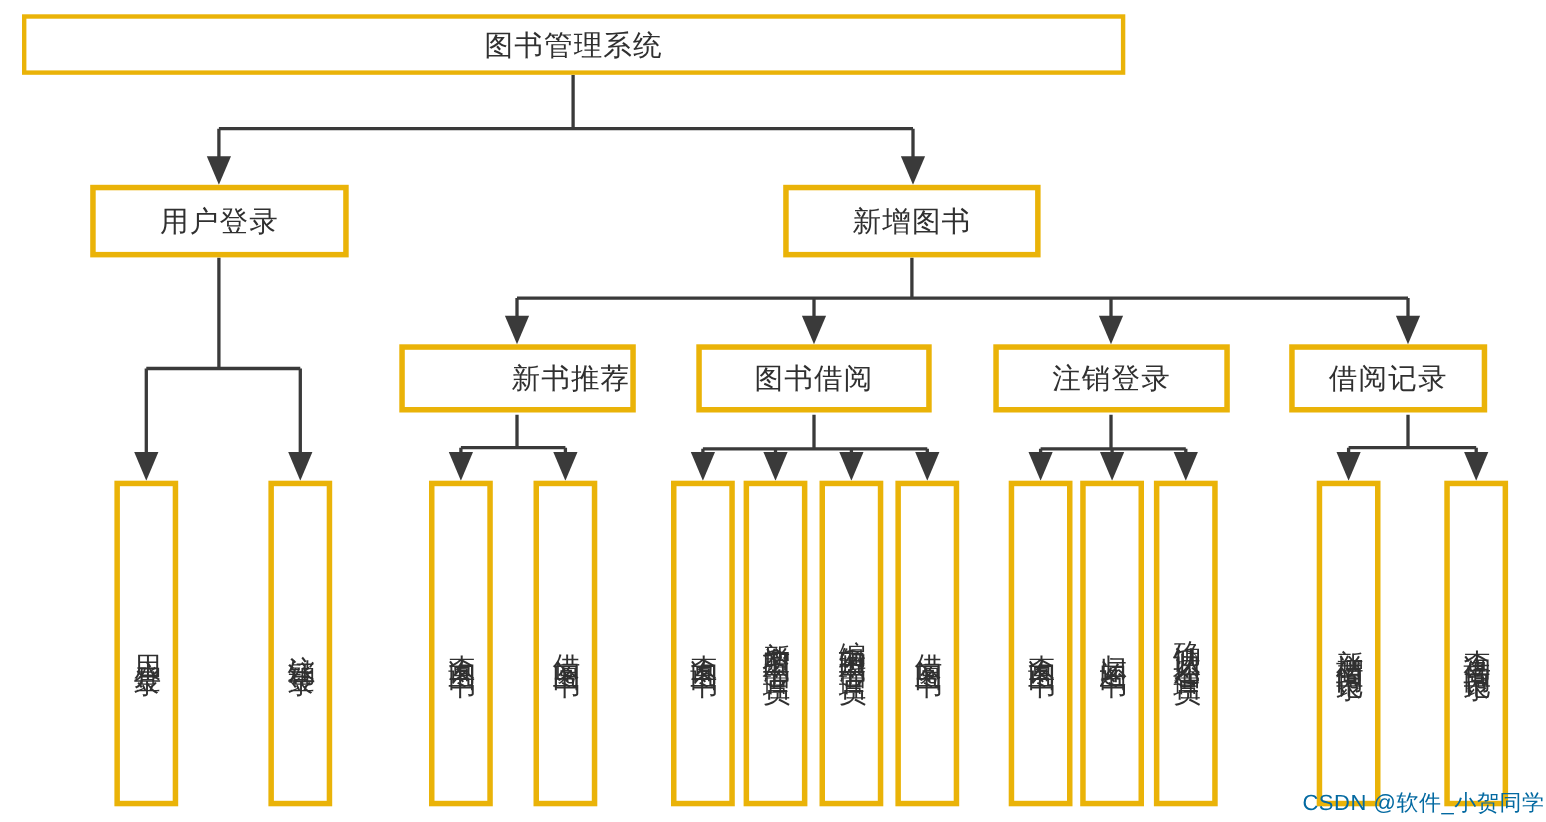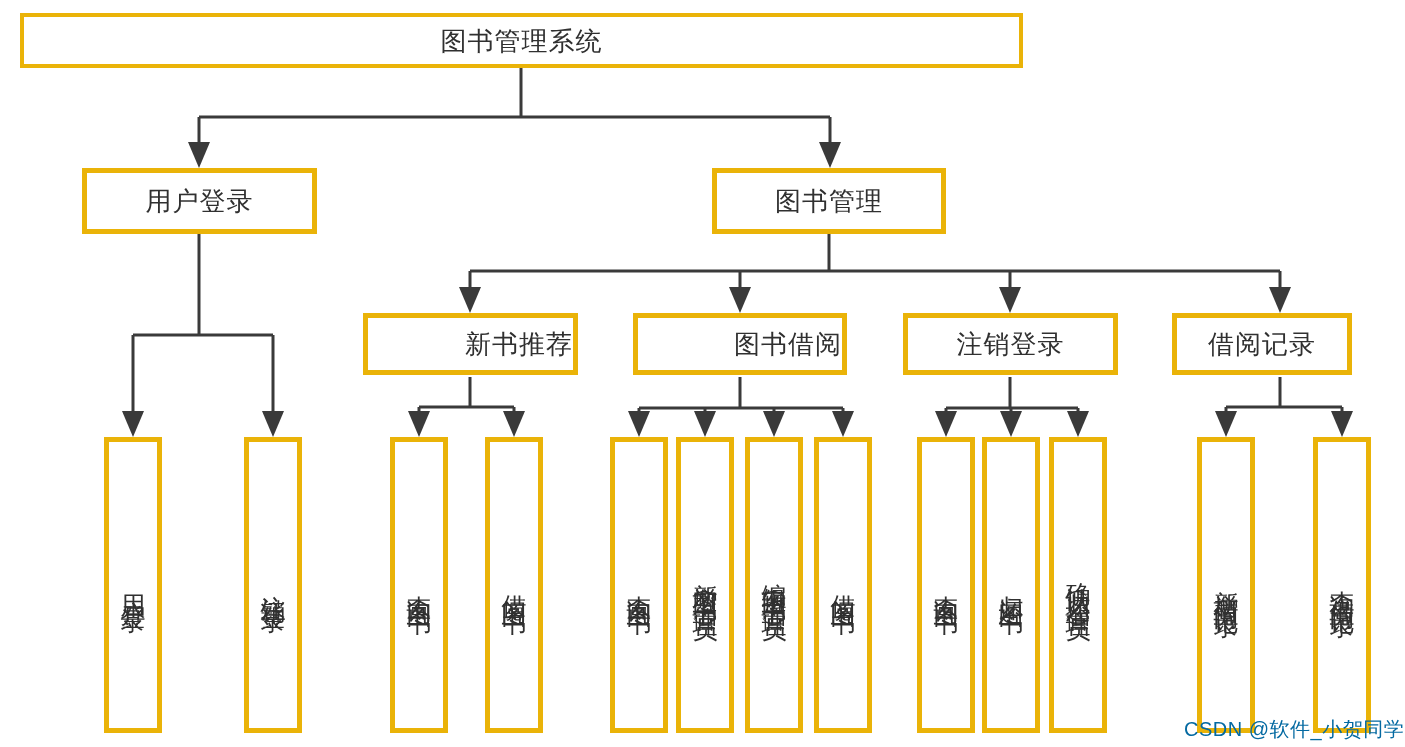--- a/index.html
+++ b/index.html
@@ -105,27 +105,27 @@
   </svg>
 
   <div class="box root" style="left:20px; top:13px; width:1003px; height:55px;">
     <span class="hlabel">图书管理系统</span>
   </div>
 
   <div class="box" style="left:82px; top:168px; width:235px; height:66px;">
     <span class="hlabel">用户登录</span>
   </div>
   <div class="box" style="left:712px; top:168px; width:234px; height:66px;">
-    <span class="hlabel">图书管理</span>
+    <span class="hlabel">新增图书</span>
   </div>
 
   <div class="box" style="left:363px; top:313px; width:215px; height:62px;justify-content:flex-end;">
     <span class="hlabel">新书推荐</span>
   </div>
-  <div class="box" style="left:633px; top:313px; width:214px; height:62px;justify-content:flex-end;">
+  <div class="box" style="left:633px; top:313px; width:214px; height:62px;">
     <span class="hlabel">图书借阅</span>
   </div>
   <div class="box" style="left:903px; top:313px; width:215px; height:62px;">
     <span class="hlabel">注销登录</span>
   </div>
   <div class="box" style="left:1172px; top:313px; width:180px; height:62px;">
     <span class="hlabel">借阅记录</span>
   </div>
 
   <div class="box" style="left:104px; top:437px; width:58px; height:296px;">

